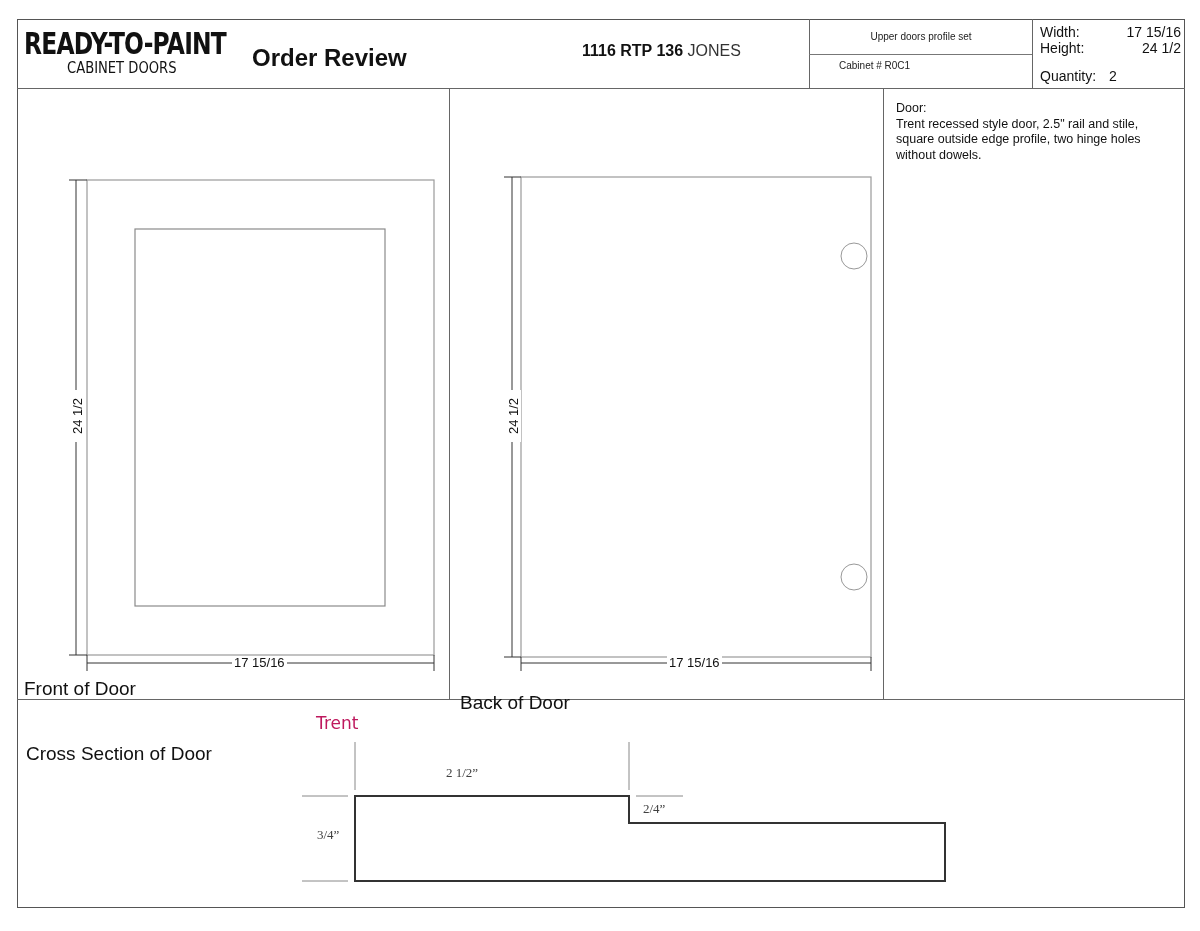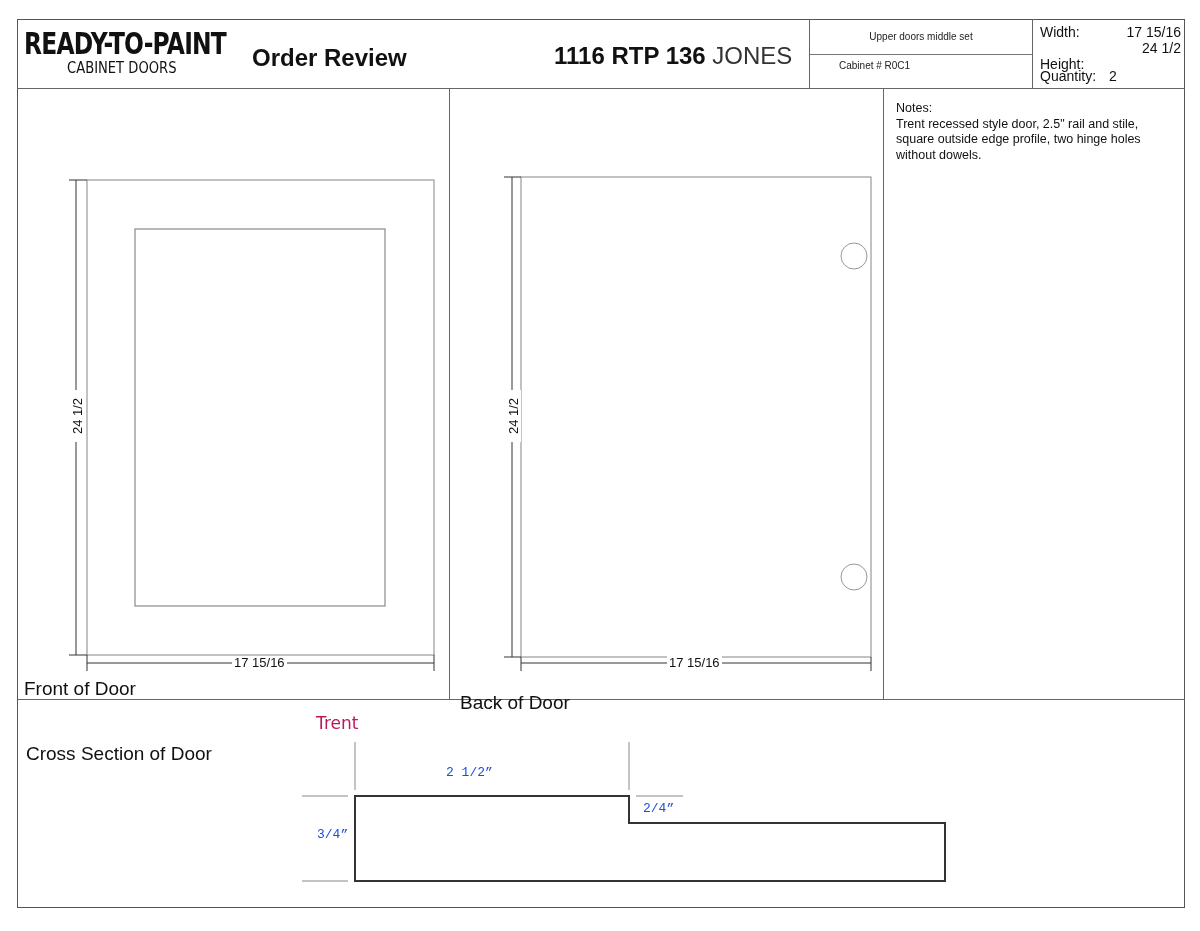--- a/index.html
+++ b/index.html
@@ -11,32 +11,32 @@
   .hline { position: absolute; height: 0; border-top: 1.5px solid #666; }
   .vline { position: absolute; width: 0; border-left: 1.5px solid #666; }
   .thin-h { position: absolute; height: 0; border-top: 1px solid #777; }
   .logo-main { left: 24px; top: 28px; font-family: "DejaVu Sans", sans-serif; font-weight: bold;
                font-size: 30px; letter-spacing: -1px; transform: scaleX(0.78); transform-origin: left top;
                color: #111; line-height: 32px; white-space: nowrap; }
   .logo-sub { left: 67px; top: 59px; font-family: "DejaVu Sans", sans-serif; font-size: 16px;
               transform: scaleX(0.82); transform-origin: left top; color: #111; white-space: nowrap;
               line-height: 18px; }
   .title { left: 252px; top: 44px; font-size: 24px; font-weight: bold; white-space: nowrap; }
-  .job { left: 554px; top: 42px; font-size: 24px; white-space: nowrap; text-align: right; }
+  .job { left: 582px; top: 42px; font-size: 16px; white-space: nowrap; text-align: right; }
   .job b { font-weight: bold; }
   .job .name { color: #333; }
   .desc { left: 810px; width: 222px; top: 31px; text-align: center; font-size: 10px; color: #222; }
   .cabinet { left: 815px; top: 60px; font-size: 10px; color: #222; white-space: nowrap; margin-left: 24px; }
   .spec { font-size: 14px; white-space: nowrap; line-height: 16px; }
   .notes { left: 896px; top: 101px; width: 280px; font-size: 12.5px; line-height: 15.5px; color: #111; }
   .label { font-size: 19px; white-space: nowrap; }
   .dim { font-size: 13px; background: #fff; padding: 0 2px; white-space: nowrap; line-height: 14px; }
   .dim-v { font-size: 13px; background: #fff; padding: 0 2px; white-space: nowrap;
            transform: rotate(-90deg); transform-origin: center center; line-height: 14px; }
-  .cs-label { font-family: Liberation Mono, monospace; font-size: 13px; color: #1d4ed8; white-space: nowrap; }
+  .cs-label { font-family: Liberation Serif, serif; font-size: 13px; color: #404040; white-space: nowrap; }
   svg { position: absolute; left: 0; top: 0; }
 </style>
 </head>
 <body>
 
 <div class="frame"></div>
 <div class="hline" style="left:17px; top:88px; width:1168px;"></div>
 <div class="vline" style="left:809px; top:19px; height:69px;"></div>
 <div class="vline" style="left:1032px; top:19px; height:69px;"></div>
 <div class="thin-h" style="left:809px; top:54px; width:223px;"></div>
@@ -44,32 +44,32 @@
 <div class="vline" style="left:883px; top:88px; height:611px;"></div>
 <div class="hline" style="left:17px; top:699px; width:1168px;"></div>
 
 <div class="abs logo-main">READY-TO-PAINT</div>
 <div class="abs logo-sub">CABINET DOORS</div>
 <div class="abs title">Order Review</div>
 <div class="abs job">
   <b>1116 RTP 136</b>
   <span class="name">JONES</span>
 </div>
-<div class="abs desc">Upper doors middle set</div>
+<div class="abs desc">Upper doors profile set</div>
 <div class="abs cabinet">Cabinet # R0C1</div>
 
 <div class="abs spec" style="left:1040px; top:24px;">Width:</div>
 <div class="abs spec" style="right:19px; top:24px;">17 15/16</div>
-<div class="abs spec" style="left:1040px; top:40px;margin-top:16px;">Height:</div>
+<div class="abs spec" style="left:1040px; top:40px;">Height:</div>
 <div class="abs spec" style="right:19px; top:40px;">24 1/2</div>
 <div class="abs spec" style="left:1040px; top:68px;">Quantity:</div>
 <div class="abs spec" style="left:1109px; top:68px;">2</div>
 
 <div class="abs notes">
-  <div>Notes:</div>
+  <div>Door:</div>
   <div>Trent recessed style door, 2.5" rail and stile, square outside edge profile, two hinge holes without dowels.</div>
 </div>
 
 <svg width="1200" height="931">
 
   <g fill="none">
     <rect x="87" y="180" width="347" height="475" stroke="#9a9a9a" stroke-width="1.2"></rect>
     <rect x="135" y="229" width="250" height="377" stroke="#8a8a8a" stroke-width="1.2"></rect>
 
     <line x1="76" y1="180" x2="76" y2="655" stroke="#333" stroke-width="1"></line>

